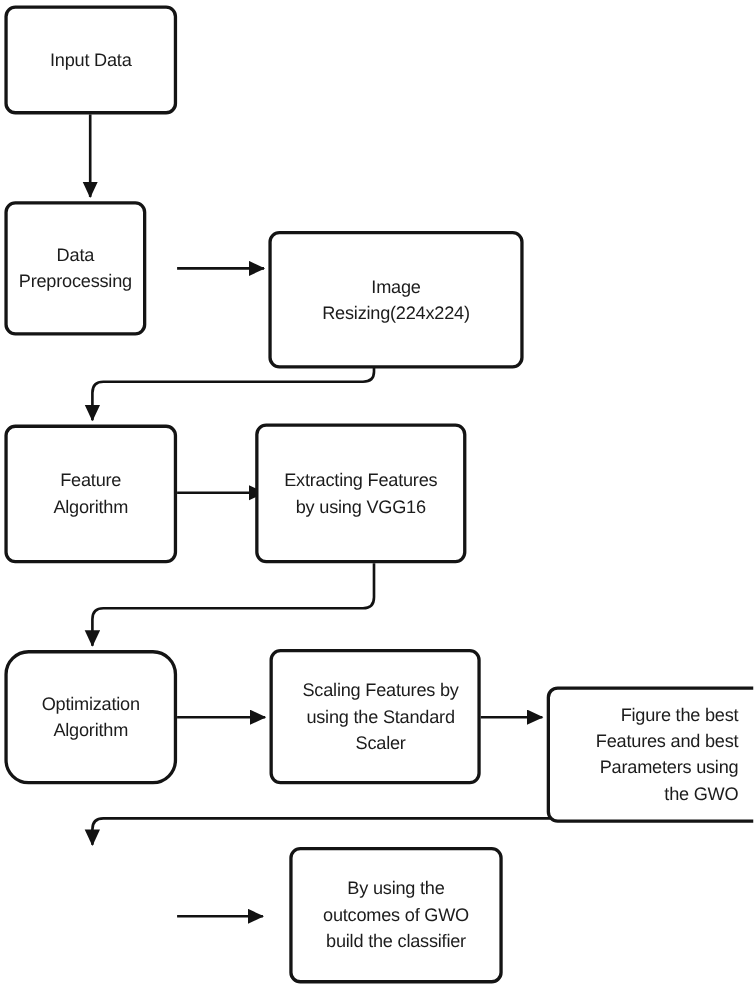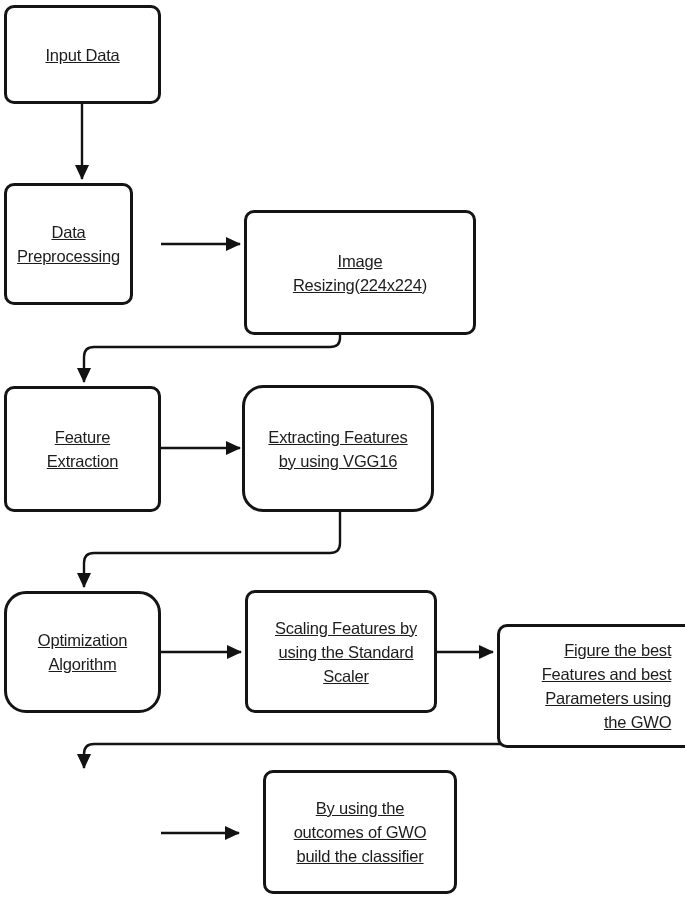--- a/index.html
+++ b/index.html
@@ -38,21 +38,20 @@
     display: flex;
     align-items: center;
     justify-content: center;
     text-align: center;
     color: #1c1c1c;
     font-size: 16.5px;
     line-height: 24px;
     white-space: pre-line;
     letter-spacing: -0.2px;
     padding: 2px;
-    text-decoration: underline;
   }
 </style>
 </head>
 <body>
 
 <div class="canvas">
 
   <svg class="edges-layer" width="685" height="901" viewBox="0 0 685 901" xmlns="http://www.w3.org/2000/svg">
     <defs>
       <marker id="arrowhead" markerUnits="userSpaceOnUse" markerWidth="18" markerHeight="16" refX="14" refY="7" orient="auto">
@@ -72,23 +71,23 @@
 
   <div class="node" style="left:4px; top:5px; width:157px; height:99px;">Input Data</div>
 
   <div class="node" style="left:4px; top:183px; width:129px; height:122px;">Data
 Preprocessing</div>
 
   <div class="node" style="left:244px; top:182px; width:232px; height:125px;margin-top:28px;">Image
 Resizing(224x224)</div>
 
   <div class="node" style="left:4px; top:386px; width:157px; height:126px;">Feature
-Extraction</div>
+Algorithm</div>
 
-  <div class="node" style="left:242px; top:385px; width:192px; height:127px;border-radius:21px;">Extracting Features
+  <div class="node" style="left:232px; top:385px; width:192px; height:127px;">Extracting Features
 by using VGG16</div>
 
   <div class="node" style="left:4px; top:591px; width:157px; height:122px;border-radius:22px;">Optimization
 Algorithm</div>
 
   <div class="node" style="left:245px; top:590px; width:192px; height:123px;padding-left:12px;">Scaling Features by
 using the Standard
 Scaler</div>
 
   <div class="node" style="left:497px; top:624px; width:219px; height:124px;text-align:right;">Figure the best

